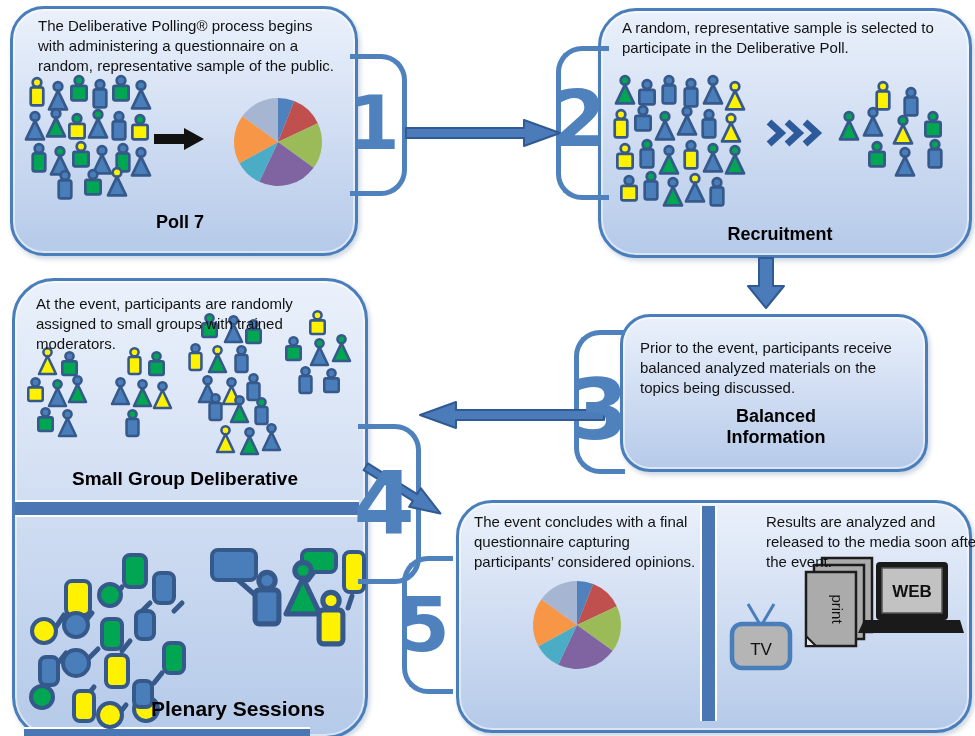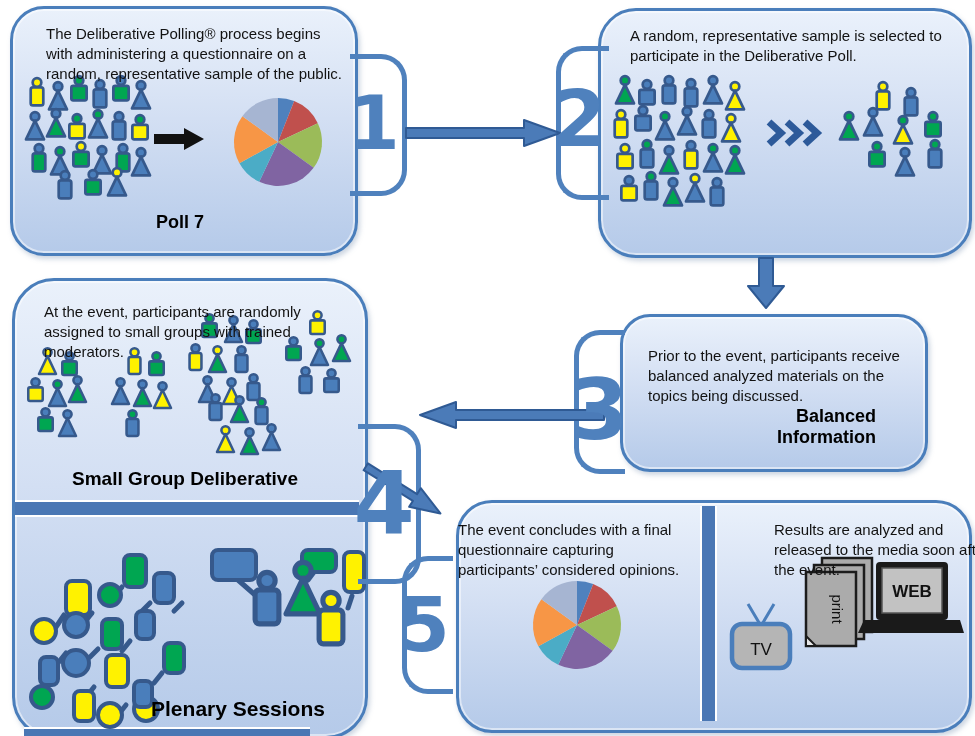--- a/index.html
+++ b/index.html
@@ -1,21 +1,21 @@
 <!DOCTYPE html>
 <html><head>
 <meta charset="utf-8">
 <style>
   html,body{margin:0;padding:0;background:#fff;}
   .canvas{position:relative;width:975px;height:736px;background:#fff;overflow:hidden;
           font-family:"Liberation Sans",sans-serif;}
   .box{position:absolute;border:3px solid #4a7ebb;z-index:1;
        background:linear-gradient(180deg,#eaf1fb 0%,#d3dff3 45%,#b5cae9 100%);
        box-shadow:2px 3px 5px rgba(110,135,170,.35), inset 0 0 0 2px rgba(255,255,255,.5);}
-  .desc{position:absolute;z-index:5;font-size:15px;line-height:1.34;color:#121212;margin:8px;}
+  .desc{position:absolute;z-index:5;font-size:15px;line-height:1.34;color:#121212;margin:0;}
   .label{position:absolute;z-index:5;font-size:18px;font-weight:bold;color:#000;margin:0;
          text-align:center;white-space:pre-line;}
   .bracket{position:absolute;border:5px solid #4f81bd;z-index:3;background:transparent;}
   .open-left{border-left:none;border-radius:0 26px 26px 0;}
   .open-right{border-right:none;border-radius:26px 0 0 26px;}
   .stepnum{position:absolute;z-index:4;color:#4f81bd;font-family:"DejaVu Sans",sans-serif;
            font-weight:700;line-height:1;text-align:center;}
   .divider{position:absolute;background:#4a77b4;z-index:2;border-top:2px solid #fff;border-bottom:2px solid #fff;}
   svg{position:absolute;z-index:2;overflow:visible;}
 </style>
@@ -296,23 +296,24 @@
       </g>
       <g transform="translate(56,66) scale(0.9)">
         <circle cx="10" cy="5" r="4.8" fill="#4a7ebb" stroke="#36598c" stroke-width="3"></circle>
         <path d="M10,9.5 L20,30.5 L0,30.5 Z" fill="#4a7ebb" stroke="#36598c" stroke-width="3" stroke-linejoin="round"></path>
       </g>
       <g transform="translate(86,58) scale(0.9)">
         <circle cx="10" cy="5" r="4.8" fill="#00a651" stroke="#36598c" stroke-width="3"></circle>
         <rect x="3" y="10.5" width="14" height="20" rx="2.5" fill="#4a7ebb" stroke="#36598c" stroke-width="3"></rect>
       </g>
     </svg>
+  <h3 class="label" style="left:690px;top:224px;width:180px">Recruitment</h3>
 
   <p class="desc" style="left:640px;top:338px;width:270px">Prior to the event, participants receive balanced analyzed materials on the topics being discussed.</p>
-  <h3 class="label" style="left:676px;top:406px;width:200px;text-align:right">Balanced
+  <h3 class="label" style="left:676px;top:406px;width:200px;text-align:center">Balanced
 Information</h3>
 
   <p class="desc" style="left:36px;top:294px;width:300px">At the event, participants are randomly assigned to small groups with trained moderators.</p>
   <svg style="left:27px;top:348px" width="66" height="92">
       <g transform="translate(12,0) scale(0.85)">
         <circle cx="10" cy="5" r="4.8" fill="#fff200" stroke="#36598c" stroke-width="3"></circle>
         <path d="M10,9.5 L20,30.5 L0,30.5 Z" fill="#fff200" stroke="#36598c" stroke-width="3" stroke-linejoin="round"></path>
       </g>
       <g transform="translate(34,4) scale(0.85)">
         <circle cx="10" cy="5" r="4.8" fill="#4a7ebb" stroke="#36598c" stroke-width="3"></circle>
@@ -503,21 +504,21 @@
         <circle cx="10" cy="5" r="4.8" fill="#00a651" stroke="#36598c" stroke-width="3"></circle>
         <path d="M10,9.5 L20,30.5 L0,30.5 Z" fill="#00a651" stroke="#36598c" stroke-width="3" stroke-linejoin="round"></path>
       </g>
       <g transform="translate(112,42) scale(1.7)">
         <circle cx="10" cy="5" r="4.8" fill="#fff200" stroke="#36598c" stroke-width="3"></circle>
         <rect x="3" y="10.5" width="14" height="20" rx="2.5" fill="#fff200" stroke="#36598c" stroke-width="3"></rect>
       </g>
     </svg>
   <h3 class="label" style="left:118px;top:697px;width:240px;font-size:21px">Plenary Sessions</h3>
 
-  <p class="desc" style="left:450px;top:512px;width:228px">The event concludes with a final questionnaire capturing participants’ considered opinions.</p>
+  <p class="desc" style="left:474px;top:512px;width:228px">The event concludes with a final questionnaire capturing participants’ considered opinions.</p>
   <svg style="left:531px;top:579px" width="92" height="92">
       <path d="M46,46 L46,2 A44,44 0 0 1 62.19748031812584,5.089834620916939 Z" fill="#4f81bd"></path>
       <path d="M46,46 L62.19748031812584,5.089834620916939 A44,44 0 0 1 85.81239030850486,27.265711171136804 Z" fill="#c0504d"></path>
       <path d="M46,46 L85.81239030850486,27.265711171136804 A44,44 0 0 1 81.59674775249769,71.86255110086883 Z" fill="#9bbb59"></path>
       <path d="M46,46 L81.59674775249769,71.86255110086883 A44,44 0 0 1 27.2657111711368,85.81239030850486 Z" fill="#8064a2"></path>
       <path d="M46,46 L27.2657111711368,85.81239030850486 A44,44 0 0 1 7.442506078070004,67.19716166047547 Z" fill="#4bacc6"></path>
       <path d="M46,46 L7.442506078070004,67.19716166047547 A44,44 0 0 1 10.403252247502309,20.137448899131186 Z" fill="#f79646"></path>
       <path d="M46,46 L10.403252247502309,20.137448899131186 A44,44 0 0 1 45.99999999999999,2 Z" fill="#a6b5d2"></path>
     </svg>
 

